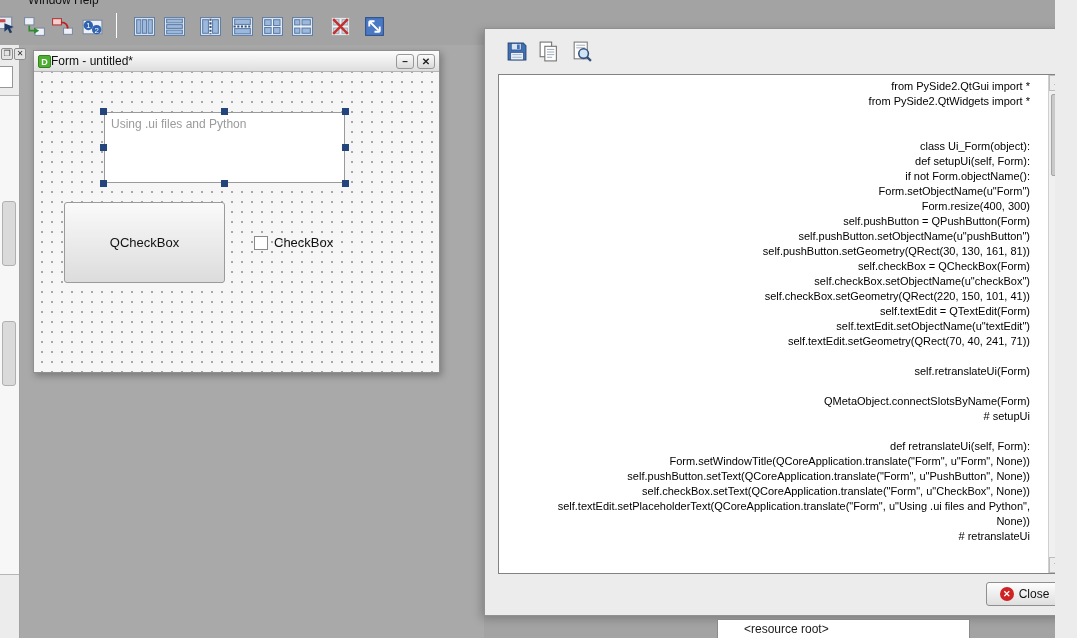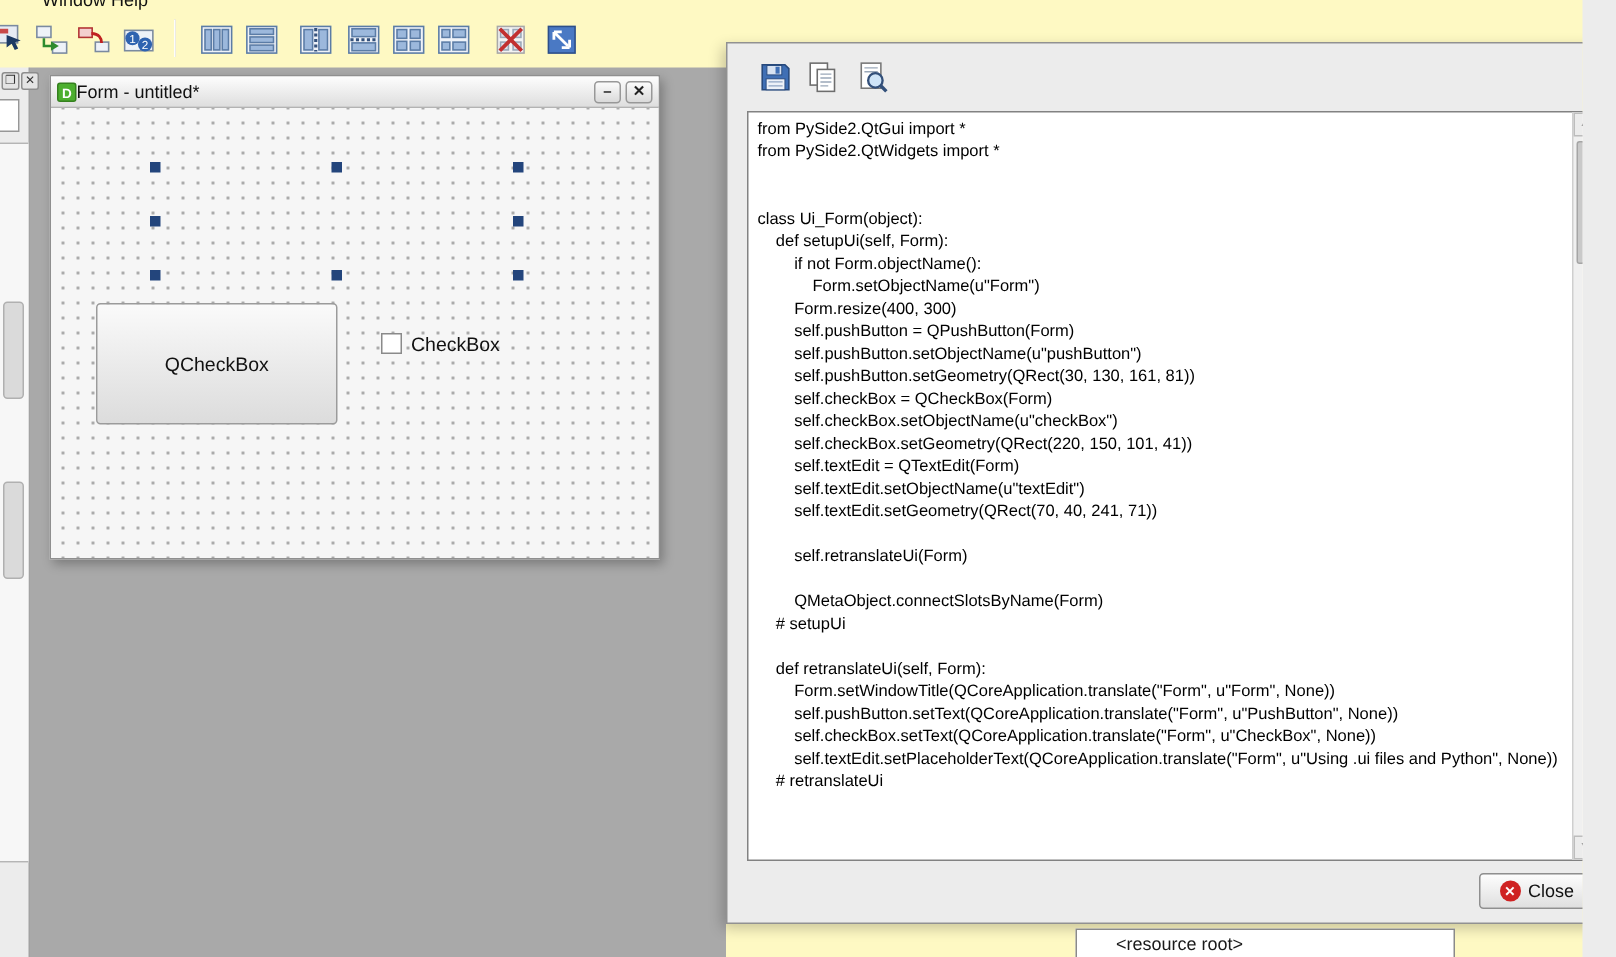--- a/index.html
+++ b/index.html
@@ -1,18 +1,18 @@
 <!DOCTYPE html>
 <html><head>
 <meta charset="utf-8">
 <style>
   * { margin:0; padding:0; box-sizing:border-box; }
   html,body { background:#ececec; }
   body { font-family:"Liberation Sans", sans-serif; color:#111; }
-  .stage { position:relative; width:1055px; height:638px; background:#fef9c3; overflow:hidden; }
+  .stage { position:relative; width:1055px; height:638px; background:#a3a3a3; overflow:hidden; }
 
   
   .menubar { position:absolute; left:0; top:0; width:100%; height:9px; overflow:hidden; z-index:6; }
   .menu-item { position:absolute; top:-7px; font-size:12px; color:#111; }
 
   
   .toolbar { position:absolute; left:0; top:9px; width:100%; height:36px; z-index:2; }
   .tbico { position:absolute; top:4px; width:26px; height:26px; display:flex; align-items:center; justify-content:center; }
   .tbico svg { width:23px; height:23px; }
   .tb-sep { position:absolute; top:4px; width:1px; height:25px; background:#b9b9b9; border-right:1px solid #fdfdfd; }
@@ -34,29 +34,29 @@
   .form-title-text { flex:1; text-align:left; font-size:12px; color:#101010; }
   .win-btn { width:18px; height:15px; border:1px solid #989898; background:linear-gradient(#fbfbfb,#dadada); border-radius:3px; font-size:10px; font-weight:bold; line-height:13px; text-align:center; margin-left:3px; color:#222; }
   .form-body { position:absolute; left:0; top:21px; right:0; bottom:0;
     background-color:#f6f6f6;
     background-image:radial-gradient(circle, #a8a8a8 0.9px, transparent 1.15px);
     background-size:10px 10px; background-position:3px 5px; }
 
   .qtextedit { position:absolute; left:70px; top:40px; width:241px; height:71px; background:#fff; border:1px solid #9a9a9a; font-size:12px; color:#9b9b9b; padding:4px 6px; }
   .handle { position:absolute; width:7px; height:7px; background:#23457c; z-index:4; }
   .qpushbutton { position:absolute; left:30px; top:130px; width:161px; height:81px; background:linear-gradient(#fafafa,#dcdcdc); border:1px solid #9b9b9b; border-radius:3px; font-size:13px; color:#111; display:flex; align-items:center; justify-content:center; }
-  .qcheckbox { position:absolute; left:220px; top:150px; width:101px; height:41px; display:flex; align-items:flex-start; gap:6px; font-size:13px; color:#111; }
+  .qcheckbox { position:absolute; left:220px; top:150px; width:101px; height:41px; display:flex; align-items:center; gap:6px; font-size:13px; color:#111; }
   .cb-box { width:14px; height:14px; background:#fff; border:1px solid #8a8a8a; }
 
   
   .code-dialog { position:absolute; left:484px; top:28px; width:593px; height:588px; background:#ececec; border:1px solid #919191; border-right:none; box-shadow:-3px 3px 9px rgba(0,0,0,.22); z-index:4; }
   .cd-ico { position:absolute; top:9px; width:26px; height:26px; display:flex; align-items:center; justify-content:center; }
   .cd-ico svg { width:23px; height:23px; }
   .code-area { position:absolute; left:13px; top:45px; width:567px; height:500px; background:#fff; border:1px solid #828282; }
-  .code-text { position:absolute; left:0; top:0; right:16px; bottom:0; overflow:hidden; padding:4px 2px 4px 6px; font-size:11px; line-height:15px; white-space:pre-wrap; color:#000; }
+  .code-text { position:absolute; left:0; top:0; right:16px; bottom:0; overflow:hidden; padding:4px 18px 4px 6px; font-size:11px; line-height:15px; white-space:pre-wrap; color:#000;text-align:right; }
   .vscroll { position:absolute; right:0; top:0; width:16px; bottom:0; background:#f0f0f0; border-left:1px solid #cfcfcf; }
   .sb-btn { position:absolute; left:0; width:15px; height:16px; background:#ececec; border:1px solid #bdbdbd; font-size:7px; color:#555; text-align:center; line-height:14px; }
   .sb-thumb { position:absolute; left:2px; width:11px; top:19px; height:82px; background:#c9c9c9; border:1px solid #a5a5a5; border-radius:2px; }
   .close-btn { position:absolute; left:501px; top:553px; width:77px; height:24px; border:1px solid #8f8f8f; border-radius:3px; background:linear-gradient(#fdfdfd,#dfdfdf); display:flex; align-items:center; justify-content:center; gap:5px; font-size:12px; color:#111; }
   .close-ico { width:14px; height:14px; border-radius:50%; background:#cf2222; color:#fff; font-size:9px; font-weight:bold; text-align:center; line-height:14px; }
 
   
   .resource-box { position:absolute; left:717px; top:619px; width:253px; height:24px; background:#fff; border:1px solid #8a8a8a; z-index:4; }
   .resource-label { padding:2px 0 0 26px; font-size:12px; color:#1a1a1a; }
 </style>
@@ -185,20 +185,23 @@
   <div class="dockbtn" style="left:14px; top:48px">✕</div>
 
   <div class="form-win">
     <div class="form-title">
       <div class="file-icon">D</div>
       <div class="form-title-text">Form - untitled*</div>
       <div class="win-btn">–</div>
       <div class="win-btn">✕</div>
     </div>
     <div class="form-body">
+      <div class="qtextedit">
+        <span>Using .ui files and Python</span>
+      </div>
 
       <div class="handle" style="left:66px; top:36px"></div>
       <div class="handle" style="left:187px; top:36px"></div>
       <div class="handle" style="left:308px; top:36px"></div>
       <div class="handle" style="left:66px; top:72px"></div>
       <div class="handle" style="left:308px; top:72px"></div>
       <div class="handle" style="left:66px; top:108px"></div>
       <div class="handle" style="left:187px; top:108px"></div>
       <div class="handle" style="left:308px; top:108px"></div>
 

